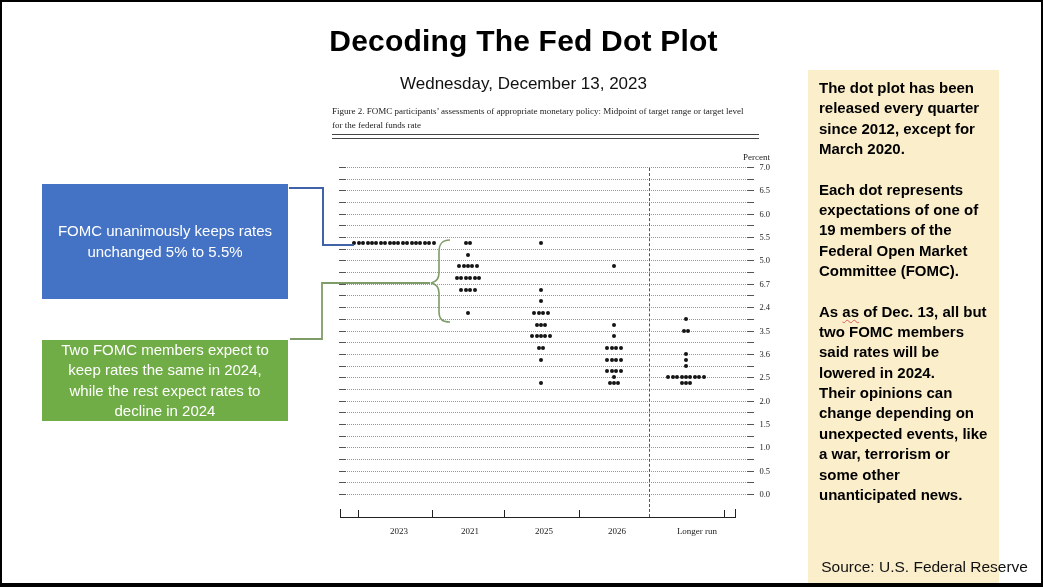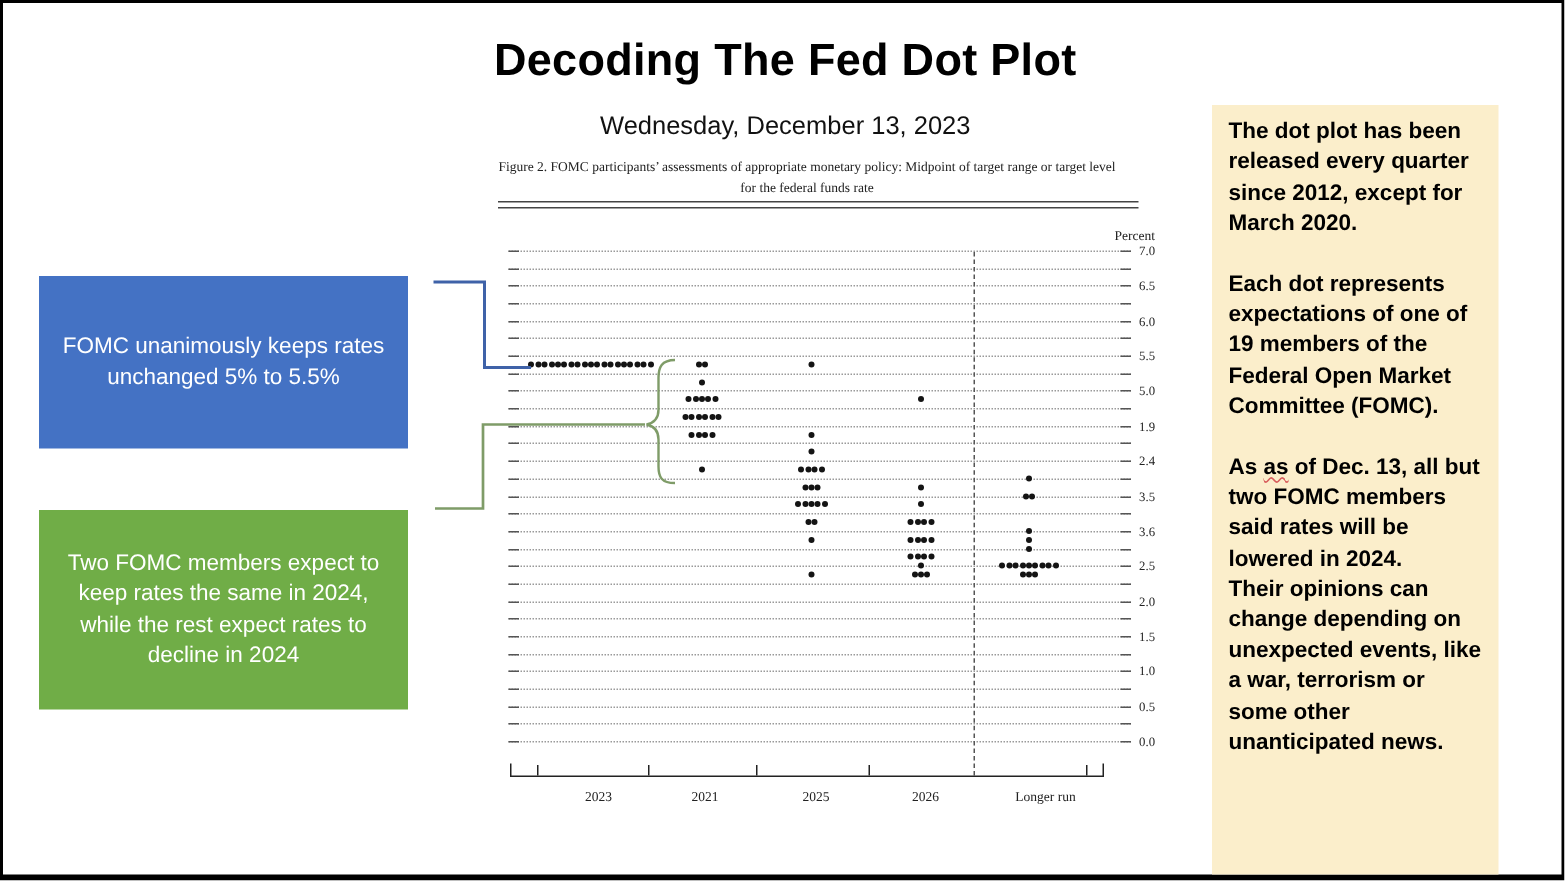--- a/index.html
+++ b/index.html
@@ -5,41 +5,41 @@
   html,body{margin:0;padding:0;background:#fff;}
   .slide{position:relative;width:1043px;height:587px;background:#ffffff;
          border:2px solid #000;border-bottom-width:4px;box-sizing:border-box;
          overflow:hidden;font-family:"Liberation Sans",sans-serif;}
   .title{position:absolute;left:0;top:22px;width:1043px;text-align:center;
          font-size:30px;font-weight:700;color:#000;letter-spacing:.2px;}
   .subtitle{position:absolute;left:0;top:72px;width:1043px;text-align:center;
          font-size:17px;color:#111;}
   
   .fig-caption{position:absolute;left:330px;top:103px;width:412px;
-         font-family:"Liberation Serif",serif;font-size:9px;line-height:1.5;color:#222;text-align:center;}
+         font-family:"Liberation Serif",serif;font-size:9px;line-height:1.5;color:#222;}
   .fig-rule{position:absolute;left:330px;top:132px;width:427px;height:3px;
          border-top:1.5px solid #444;border-bottom:1px solid #444;}
   .grid{position:absolute;height:0;border-top:1px dotted #9a9a9a;}
   .gridcap{position:absolute;width:7px;height:0;border-top:1px solid #555;}
   .ylab{position:absolute;left:738px;width:30px;text-align:right;
          font-family:"Liberation Serif",serif;font-size:8.5px;color:#222;}
   .pct{position:absolute;left:700px;top:150px;width:68px;text-align:right;
          font-family:"Liberation Serif",serif;font-size:9px;color:#222;}
   .vdash{position:absolute;width:0;border-left:1px dashed #555;}
   .axis{position:absolute;height:0;border-top:1.5px solid #222;}
   .tick{position:absolute;width:1px;background:#222;}
   .xlab{position:absolute;width:80px;text-align:center;
          font-family:"Liberation Serif",serif;font-size:9px;color:#222;}
   .dot{position:absolute;width:4px;height:4px;border-radius:50%;background:#141414;}
   
-  .callout{position:absolute;left:24px;width:246px;display:flex;align-items:center;
+  .callout{position:absolute;left:40px;width:246px;display:flex;align-items:center;
          justify-content:center;text-align:center;color:#fff;font-size:15px;
          line-height:1.35;padding:0 14px;box-sizing:border-box;}
   .callout.blue{top:182px;height:115px;}
-  .callout.green{top:338px;height:133px;}
+  .callout.green{top:338px;height:81px;}
   
   .sidebar{position:absolute;left:806px;top:68px;width:191px;height:577px;
          box-sizing:border-box;padding:8px 11px;color:#000;font-size:15px;
          font-weight:700;line-height:1.36;}
   .sidebar p{margin:0 0 20px 0;}
   .sidebar p.tight{margin:0;}
   .squiggle{text-decoration:underline;text-decoration-style:wavy;
          text-decoration-color:#d85c5c;text-decoration-thickness:1px;
          text-underline-offset:2px;}
   .source{position:absolute;right:13px;top:556px;font-size:15.5px;color:#111;}
@@ -115,21 +115,21 @@
       <div class="grid" style="left: 337px; top: 305.143px; width: 415px;"></div>
       <div class="gridcap" style="left: 337px; top: 305.143px;"></div>
       <div class="gridcap" style="left: 745px; top: 305.143px;"></div>
       <div class="ylab" style="top: 300.143px;">2.4</div>
       <div class="grid" style="left: 337px; top: 293.464px; width: 415px;"></div>
       <div class="gridcap" style="left: 337px; top: 293.464px;"></div>
       <div class="gridcap" style="left: 745px; top: 293.464px;"></div>
       <div class="grid" style="left: 337px; top: 281.786px; width: 415px;"></div>
       <div class="gridcap" style="left: 337px; top: 281.786px;"></div>
       <div class="gridcap" style="left: 745px; top: 281.786px;"></div>
-      <div class="ylab" style="top: 276.786px;">1.9</div>
+      <div class="ylab" style="top: 276.786px;">6.7</div>
       <div class="grid" style="left: 337px; top: 270.107px; width: 415px;"></div>
       <div class="gridcap" style="left: 337px; top: 270.107px;"></div>
       <div class="gridcap" style="left: 745px; top: 270.107px;"></div>
       <div class="grid" style="left: 337px; top: 258.429px; width: 415px;"></div>
       <div class="gridcap" style="left: 337px; top: 258.429px;"></div>
       <div class="gridcap" style="left: 745px; top: 258.429px;"></div>
       <div class="ylab" style="top: 253.429px;">5.0</div>
       <div class="grid" style="left: 337px; top: 246.75px; width: 415px;"></div>
       <div class="gridcap" style="left: 337px; top: 246.75px;"></div>
       <div class="gridcap" style="left: 745px; top: 246.75px;"></div>
@@ -283,13 +283,14 @@
     <span>Two FOMC members expect to keep rates the same in 2024, while the rest expect rates to decline in 2024</span>
   </div>
 
   <div class="sidebar" style="background: rgb(251, 238, 203);">
     <p>The dot plot has been released every quarter since 2012, except for March 2020.</p>
     <p>Each dot represents expectations of one of 19 members of the Federal Open Market Committee (FOMC).</p>
     <p class="tight"><span>As </span><span class="squiggle">as</span><span> of Dec. 13,  all but two FOMC members said rates will be lowered in 2024.</span></p>
     <p class="tight">Their opinions can change depending on unexpected events, like a war, terrorism or some other unanticipated news.</p>
   </div>
 
+  <div class="source">Source: U.S. Federal Reserve</div>
 </div>
 
 </body></html>

